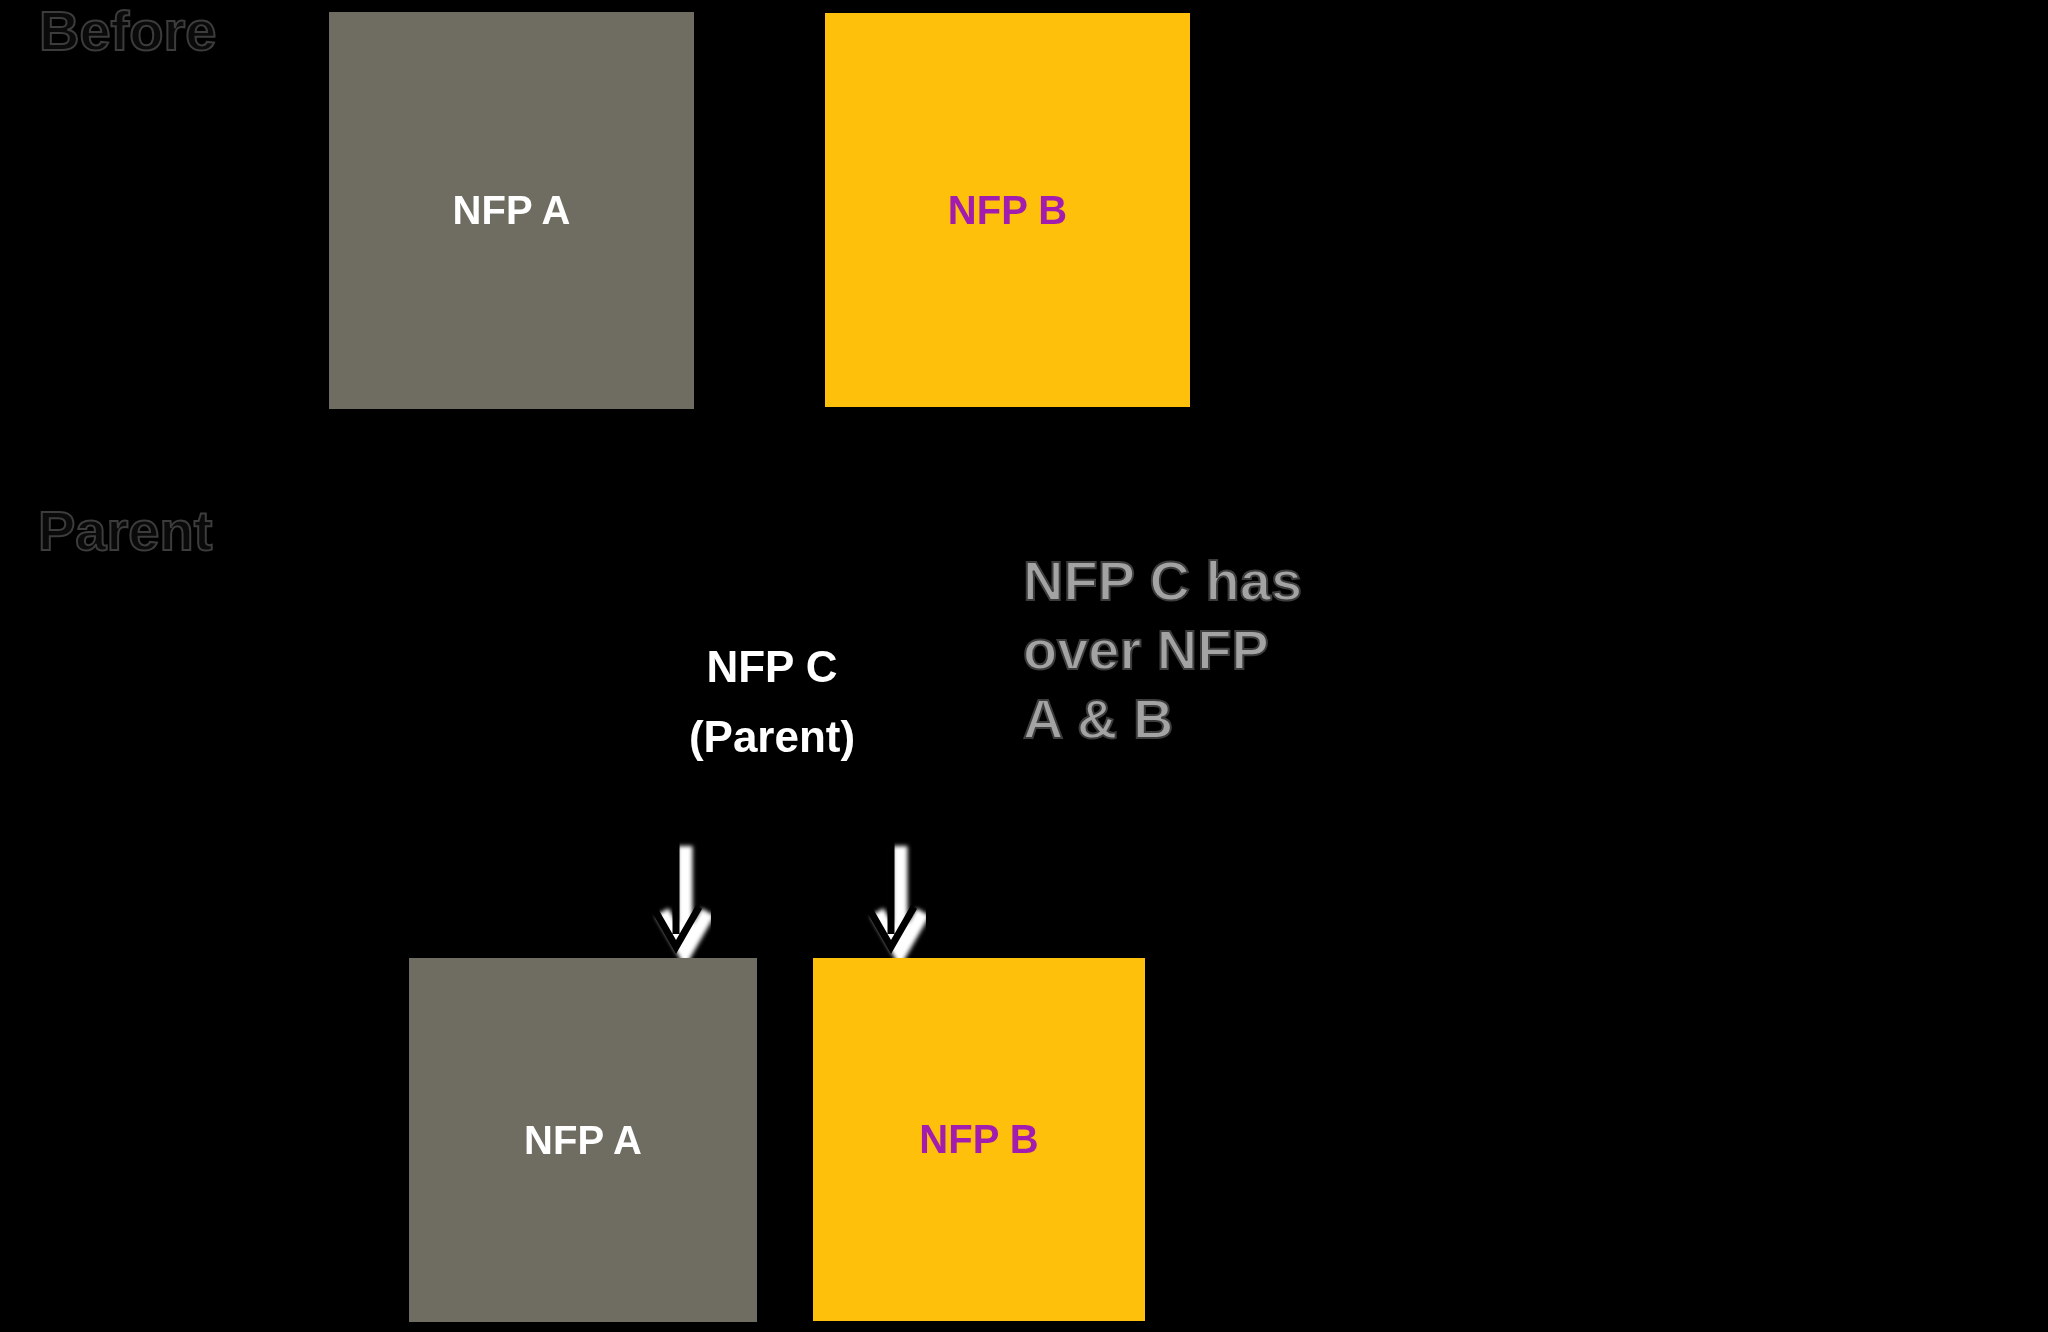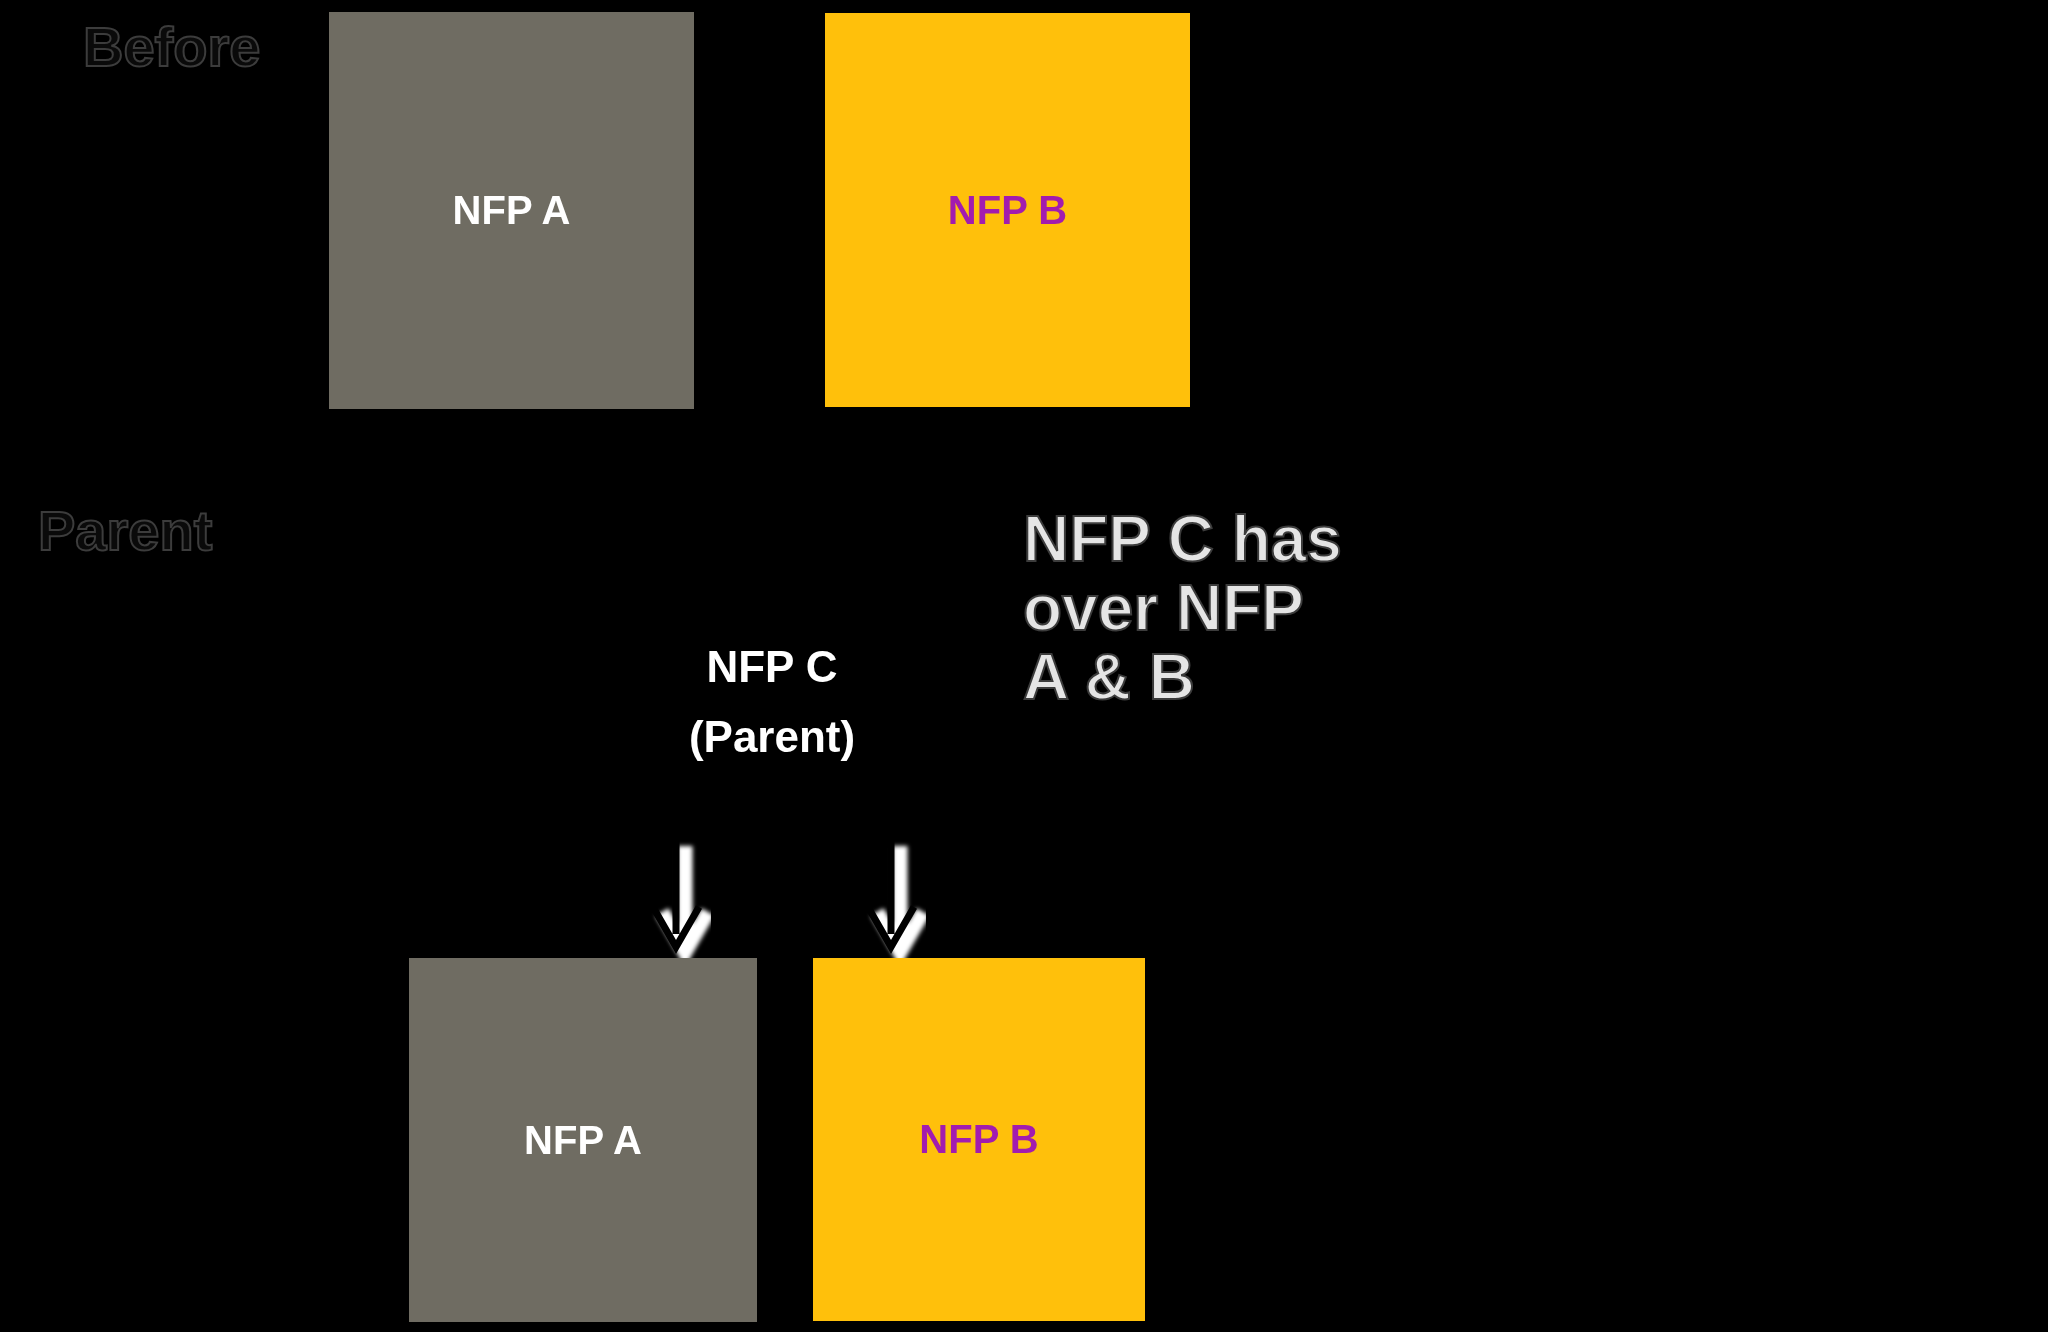--- a/index.html
+++ b/index.html
@@ -12,21 +12,21 @@
     font-weight:bold;
   }
   .section-label{
     position:absolute;
     font-size:56px;
     line-height:1.1;
     color:#0a0a0a;
     -webkit-text-stroke:2px #3c3c3c;
     white-space:nowrap;
   }
-  #before-label{left:39px;top:16px;margin-left:44px;}
+  #before-label{left:39px;top:0;}
   #after-label{left:38px;top:500px;}
   .box{
     position:absolute;
     display:flex;
     align-items:center;
     justify-content:center;
     font-size:40px;
     white-space:nowrap;
   }
   .box.gray{background:#6F6C62;color:#ffffff;}
@@ -37,23 +37,23 @@
   #box-after-b{left:813px;top:958px;width:332px;height:363px;}
   #parent-label{
     position:absolute;
     left:572px;top:632px;width:400px;
     text-align:center;
     font-size:44px;line-height:70px;
     color:#ffffff;
   }
   #annotation{
     position:absolute;
-    left:1023px;top:505px;
-    font-size:64px;line-height:69px;
-    color:#e5e5e5;
+    left:1023px;top:546px;
+    font-size:56px;line-height:69px;
+    color:#a3a3a3;
     -webkit-text-stroke:2px #3c3c3c;
     white-space:nowrap;
   }
   .arrow{position:absolute;width:70px;height:125px;}
   #arrow-left{left:641px;top:839px;}
   #arrow-right{left:856px;top:839px;}
 </style>
 </head>
 <body>
 

